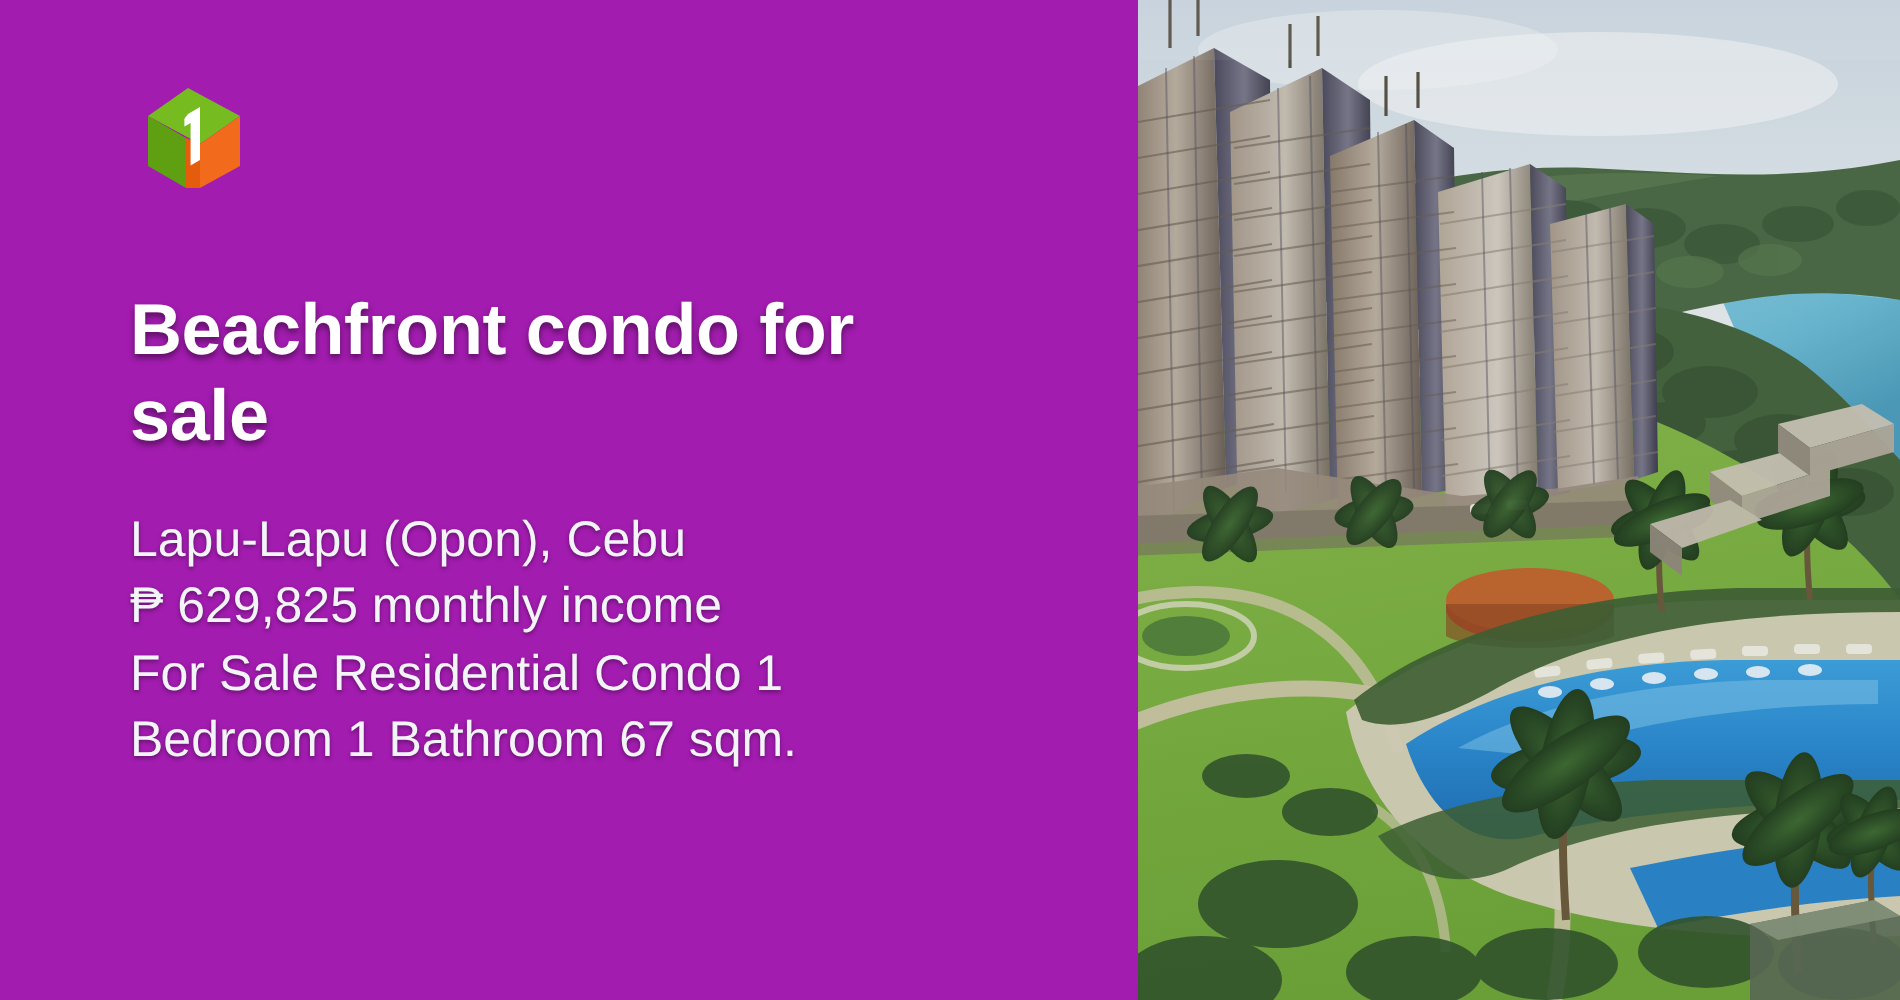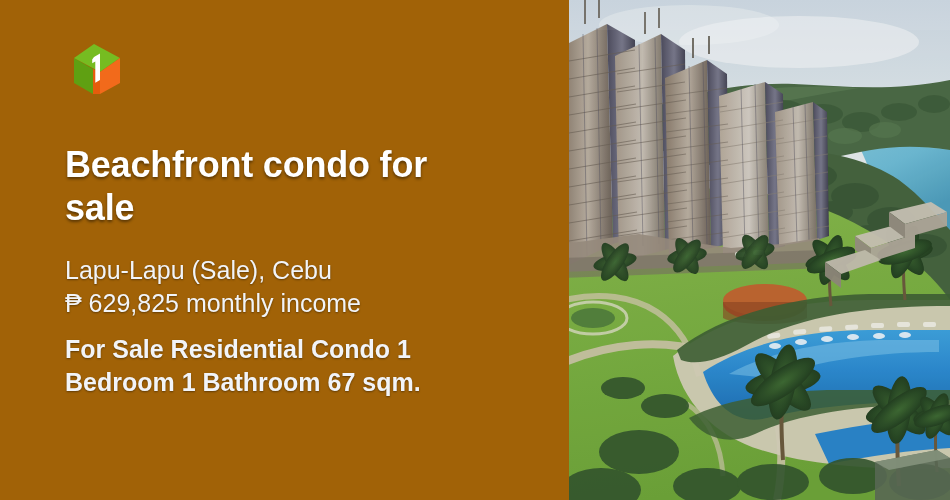--- a/index.html
+++ b/index.html
@@ -6,21 +6,21 @@
   body{
     width:950px;height:500px;overflow:hidden;
     font-family:"Liberation Sans","DejaVu Sans",sans-serif;
     background:#262e42;
   }
   #card{position:relative;width:950px;height:500px;overflow:hidden;display:flex;}
 
   
   #left{
     position:relative;width:569px;height:500px;
-    background:#a16207;box-sizing:border-box;
+    background:#a21caf;box-sizing:border-box;
     padding:30px 60px 0 65px;
   }
 
   
   #logo-wrap{width:62px;height:62px;margin:6px 0 0 2px;}
   #logo{display:block;width:62px;height:62px;}
 
   
   #headline{
     margin:46px 0 0 0;
@@ -32,21 +32,21 @@
   }
 
   
   #details{margin:24px 0 0 0;max-width:420px;}
   .detail-line{
     font-size:25px;line-height:1.34;
     color:#f2f4f8;font-weight:400;
     text-shadow:0 1px 2px rgba(0,0,0,.4);
     white-space:normal;
   }
-  #desc{margin-top:12px;font-weight:bold;}
+  #desc{margin-top:0;}
 
   
   #photo{position:relative;width:381px;height:500px;overflow:hidden;background:#8fae6a;}
   #photo svg{display:block;width:381px;height:500px;}
 </style>
 </head>
 <body>
 
 <div id="card">
 
@@ -63,21 +63,21 @@
 
         <polygon points="26,33 33,36 33,58 26,58" fill="#e55c0c"></polygon>
 
         <polygon points="27,21 33,17.5 33,44 28.3,46.8 28.3,25.5 25.2,27.2 25.2,23.4" fill="#ffffff"></polygon>
       </svg>
     </div>
 
     <h1 id="headline">Beachfront condo for sale</h1>
 
     <div id="details">
-      <div class="detail-line">Lapu-Lapu (Sale), Cebu</div>
+      <div class="detail-line">Lapu-Lapu (Opon), Cebu</div>
       <div class="detail-line">₱ 629,825 monthly income</div>
       <div class="detail-line" id="desc">For Sale Residential Condo 1 Bedroom 1 Bathroom 67 sqm.</div>
     </div>
 
   </div>
 
   <div id="photo">
     <svg viewBox="0 0 381 500" xmlns="http://www.w3.org/2000/svg" preserveAspectRatio="none">
       <defs>
         <linearGradient id="skyG" x1="0" y1="0" x2="0" y2="1">

